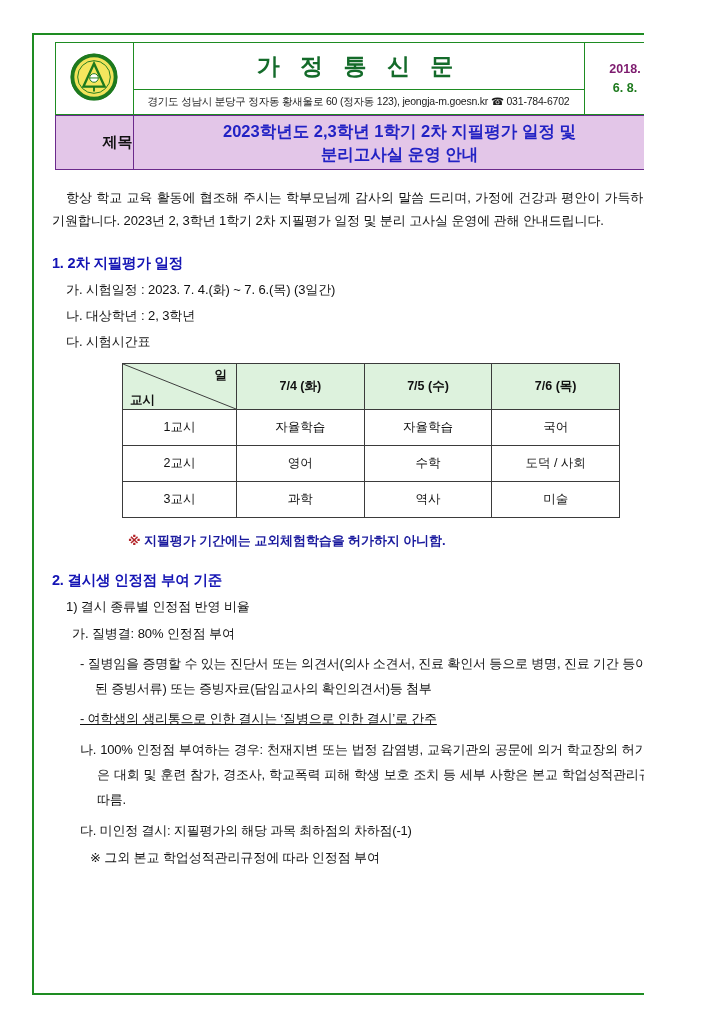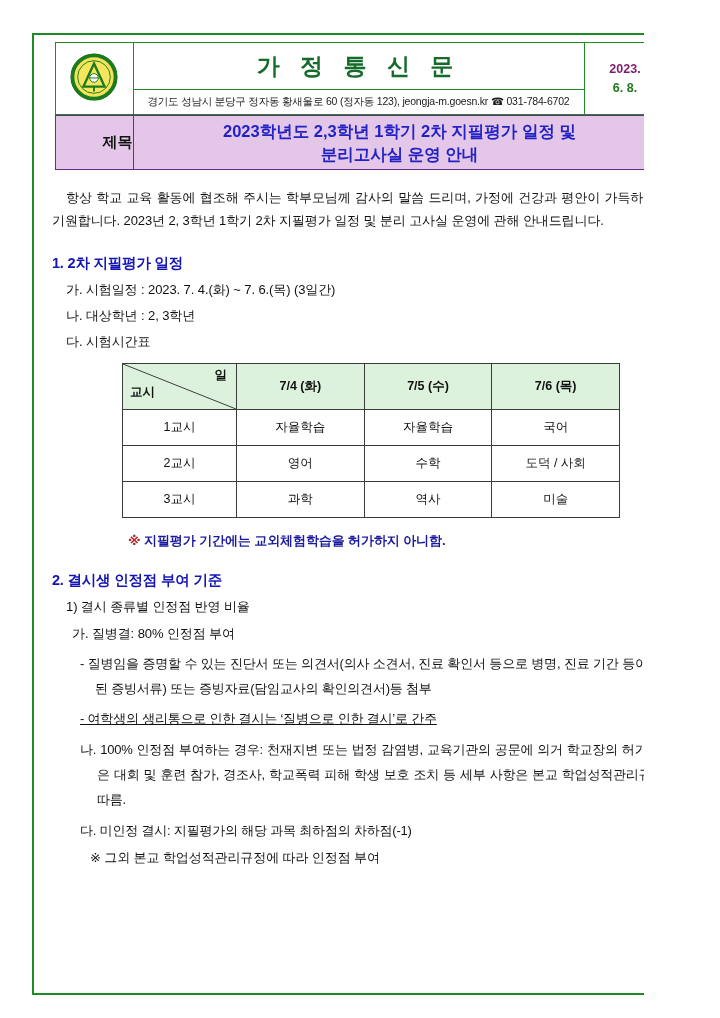--- a/index.html
+++ b/index.html
@@ -180,21 +180,21 @@
   }
   .corner .diag {
     position: absolute; inset: 0;
     width: 100%; height: 100%;
   }
   .corner .t-day {
     position: absolute; right: 9px; top: 3px;
     font-weight: bold; font-size: 12.5px;
   }
   .corner .t-per {
-    position: absolute; left: 7px; bottom: 8px;
+    position: absolute; left: 7px; bottom: 0;
     font-weight: bold; font-size: 12.5px;
   }
 
   .note {
     margin: 14px 0 16px 84px;
     font-size: 13px;
     font-weight: bold;
     color: #1a1a9e;
     letter-spacing: -0.1px;
   }
@@ -226,21 +226,21 @@
             <circle cx="50" cy="52" r="9" fill="#ffffff" stroke="#1e7a1e" stroke-width="2"></circle>
             <line x1="41" y1="52" x2="59" y2="52" stroke="#1e7a1e" stroke-width="2"></line>
             <path d="M50 70 L50 80" stroke="#1e7a1e" stroke-width="4"></path>
           </svg>
         </td>
         <td class="cell-mid">
           <div class="paper-title">가 정 통 신 문</div>
           <div class="paper-address">경기도 성남시 분당구 정자동 황새울로 60 (정자동 123), jeongja-m.goesn.kr ☎ 031-784-6702</div>
         </td>
         <td class="cell-date" rowspan="2">
-          <span class="date-year">2023.</span>
+          <span class="date-year">2018.</span>
           <span class="date-md">6. 8.</span>
         </td>
       </tr>
     </tbody>
       </table>
 
     <table class="titlebar">
       <tbody>
           <tr>
         <td class="tb-label">제목</td>

